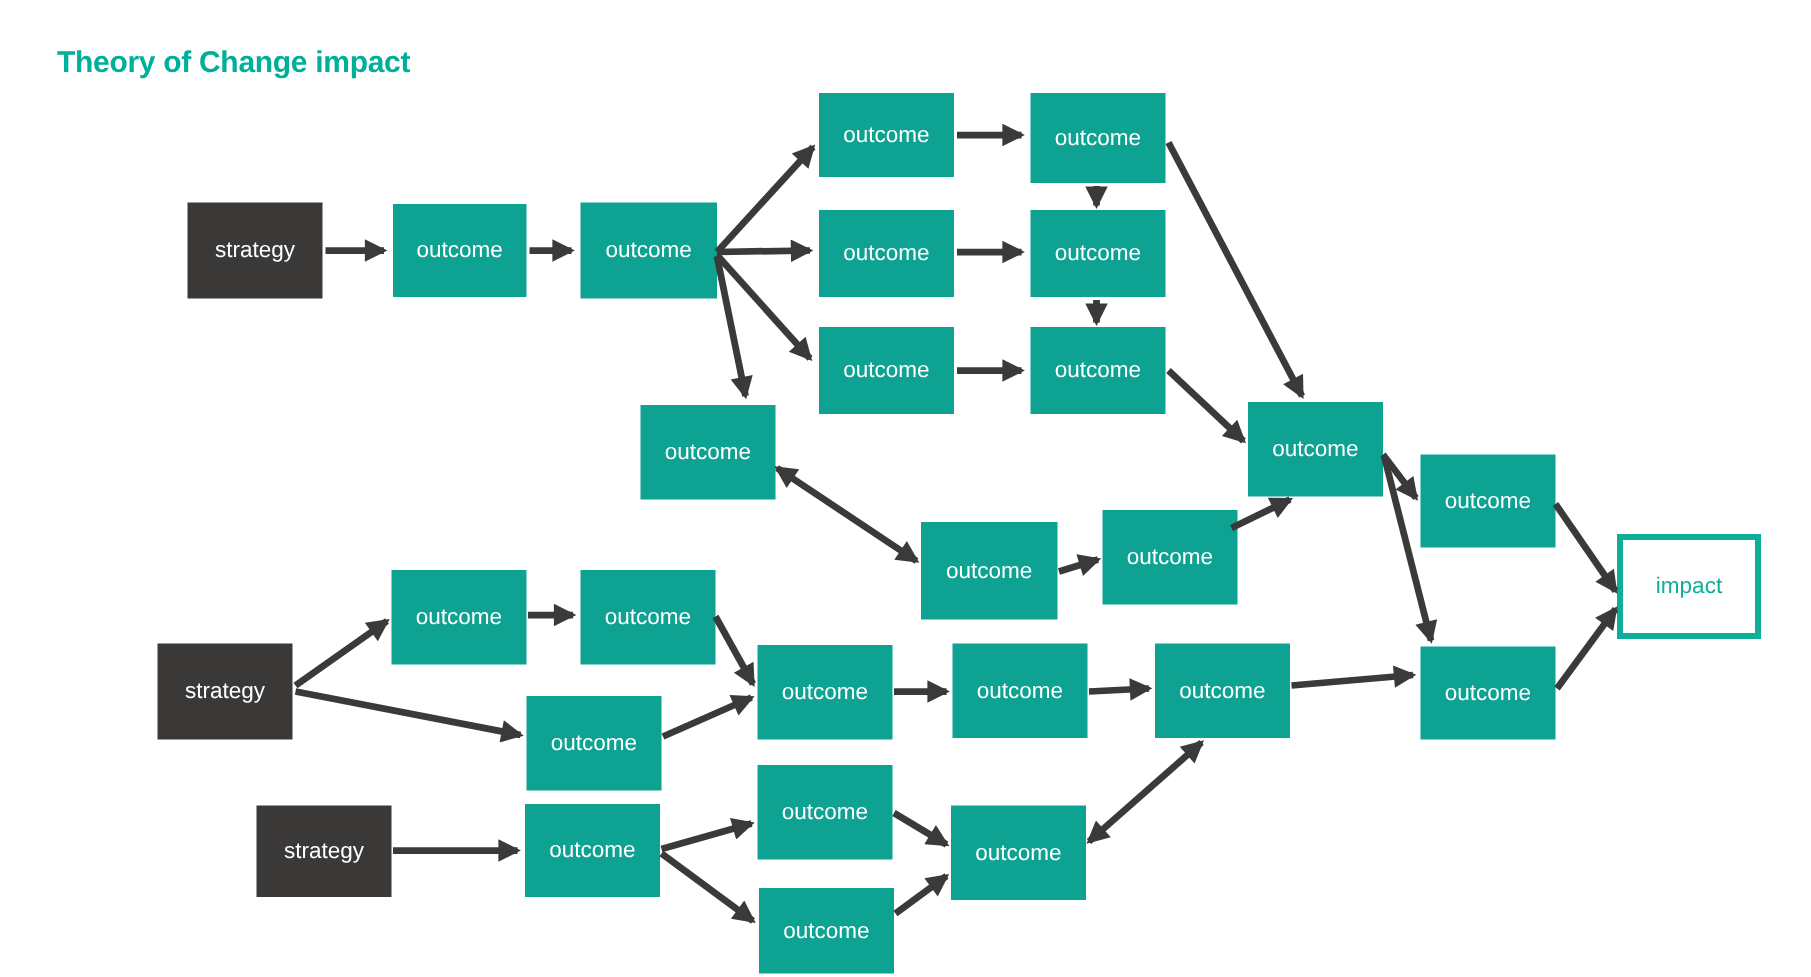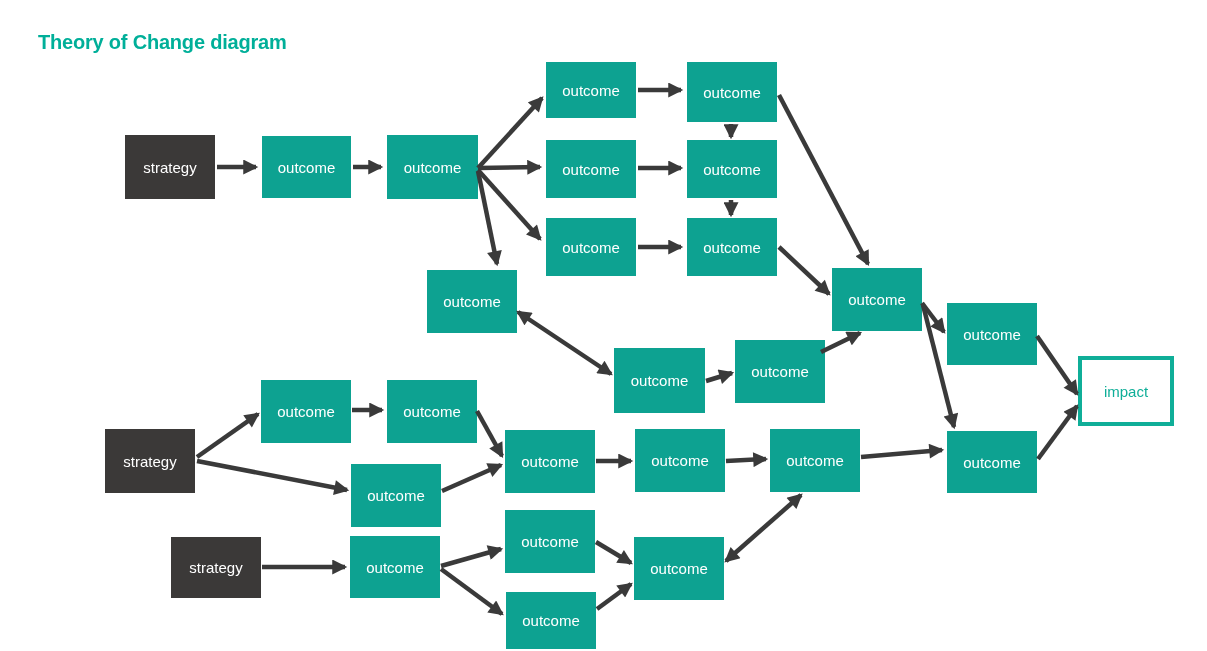--- a/index.html
+++ b/index.html
@@ -181,13 +181,13 @@
       <line x1="861" y1="457" x2="942" y2="450" stroke="#3A3A3A" stroke-width="4.5" marker-end="url(#ah)"></line>
       <line x1="262" y1="567" x2="345" y2="567" stroke="#3A3A3A" stroke-width="4.5" marker-end="url(#ah)"></line>
       <line x1="441" y1="566" x2="501" y2="549" stroke="#3A3A3A" stroke-width="4.5" marker-end="url(#ah)"></line>
       <line x1="441" y1="569" x2="502" y2="614" stroke="#3A3A3A" stroke-width="4.5" marker-end="url(#ah)"></line>
       <line x1="596" y1="542" x2="631" y2="563" stroke="#3A3A3A" stroke-width="4.5" marker-end="url(#ah)"></line>
       <line x1="597" y1="609" x2="631" y2="584" stroke="#3A3A3A" stroke-width="4.5" marker-end="url(#ah)"></line>
       <line x1="726" y1="561" x2="801" y2="495" stroke="#3A3A3A" stroke-width="4.5" marker-end="url(#ah)" marker-start="url(#ah)"></line>
     </g>
 </svg>
 
-<h1 class="page-title" style="color: rgb(0, 175, 153);">Theory of Change diagram</h1>
+<h1 class="page-title" style="color: rgb(0, 175, 153);">Theory of Change impact</h1>
 
 </body></html>

